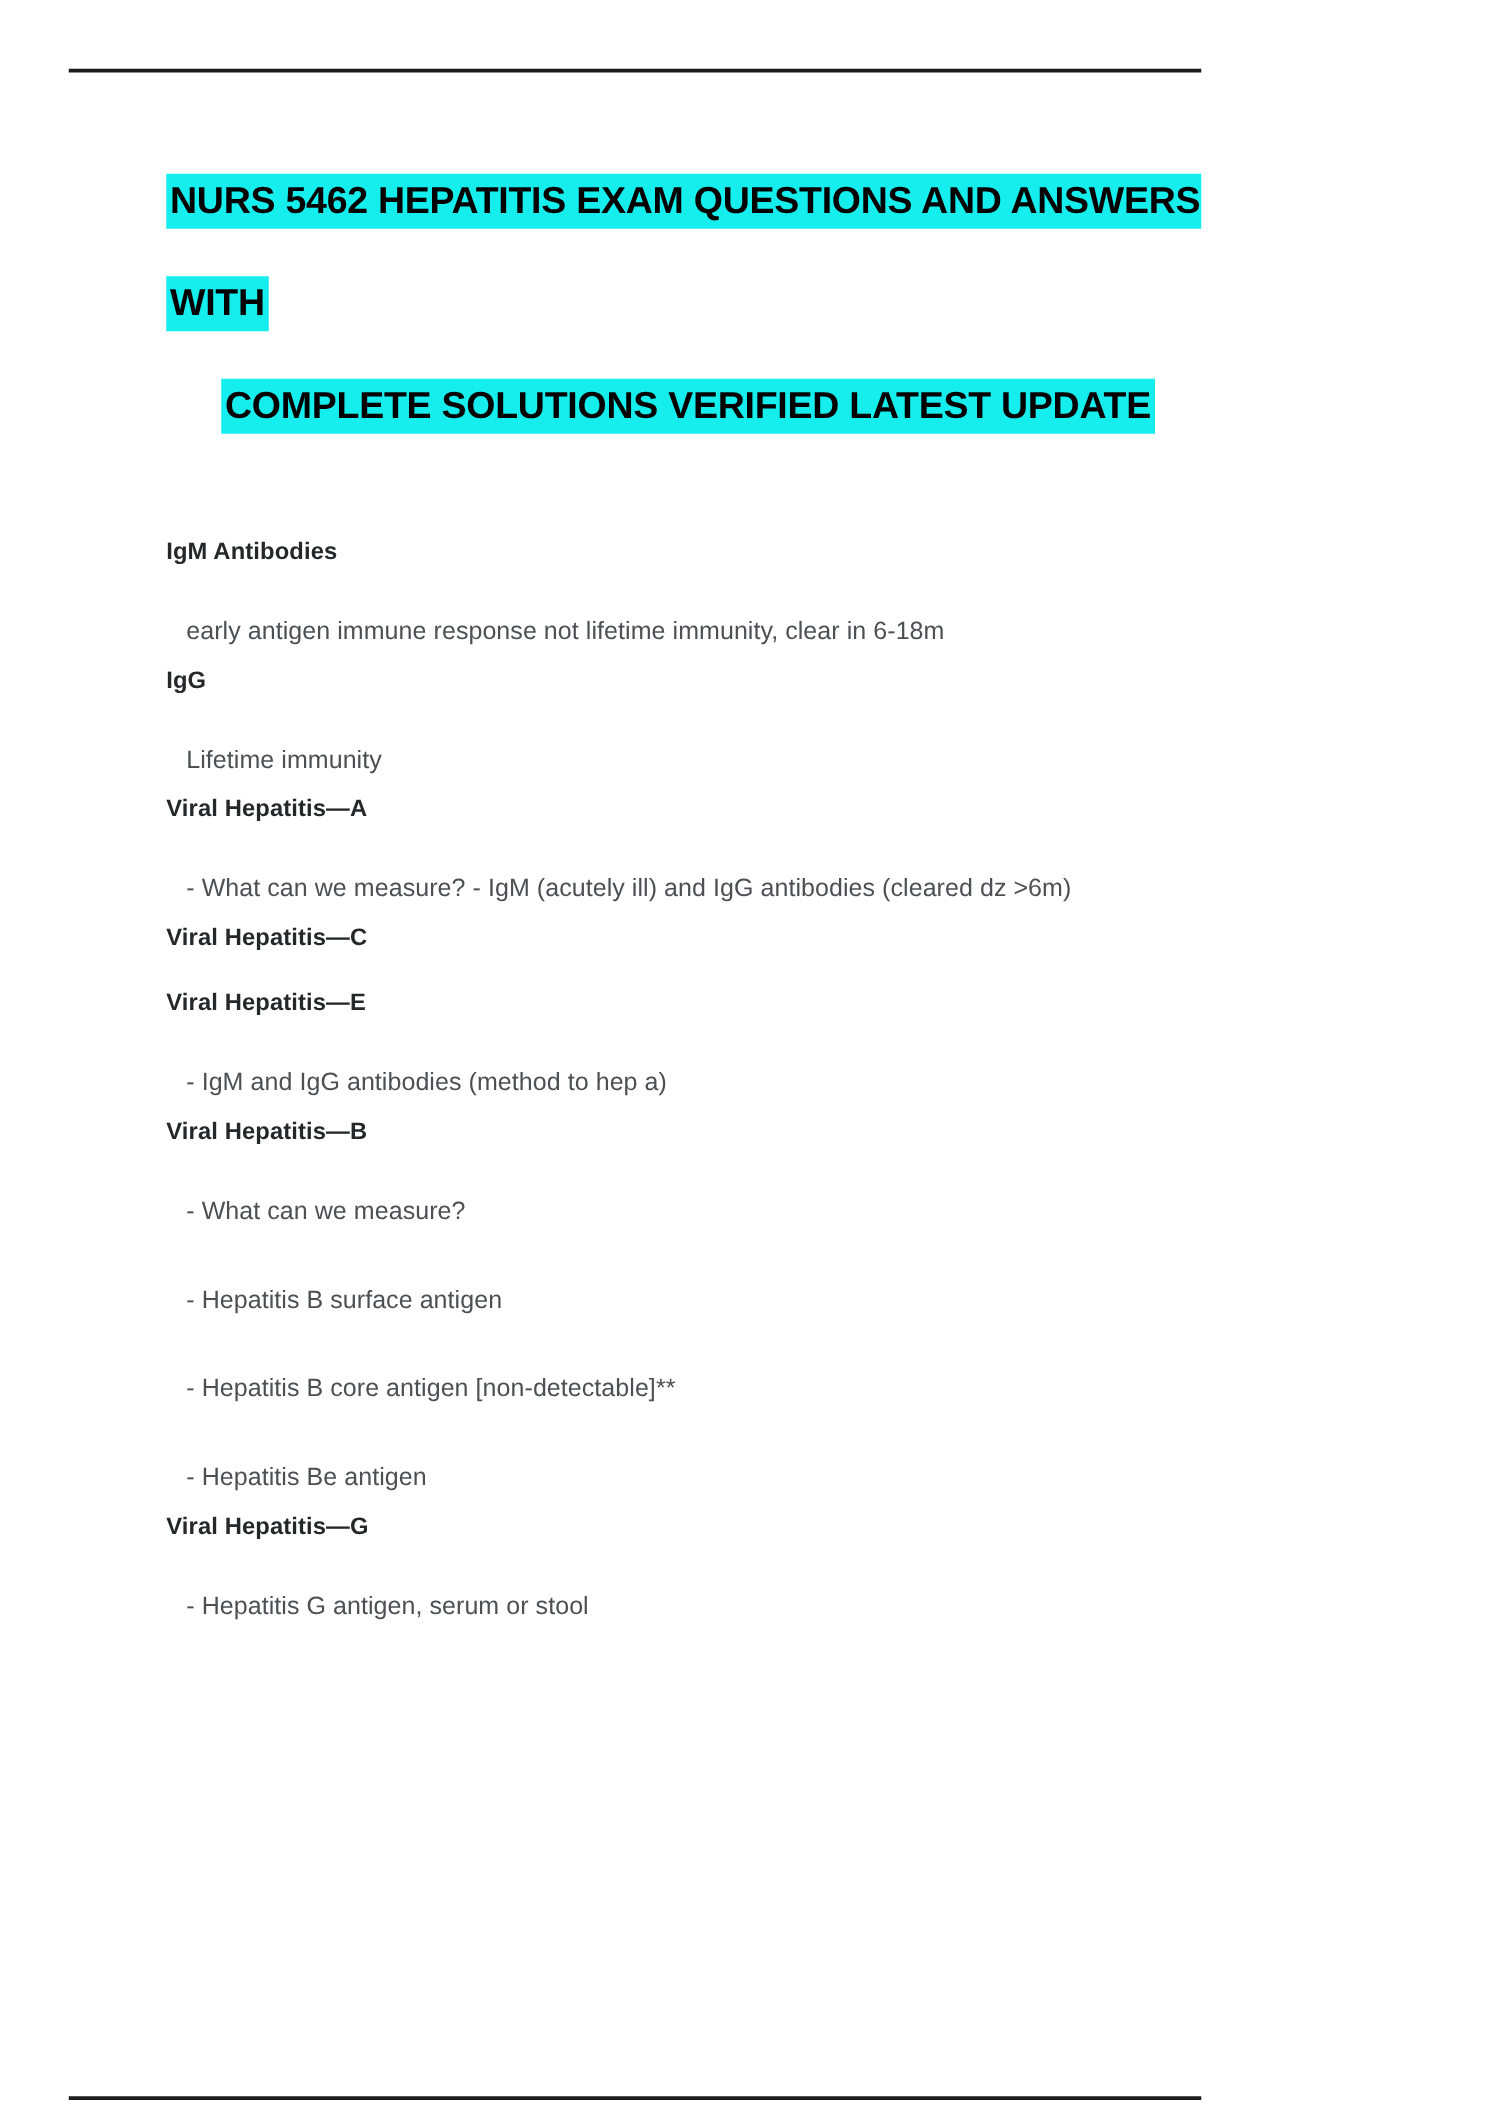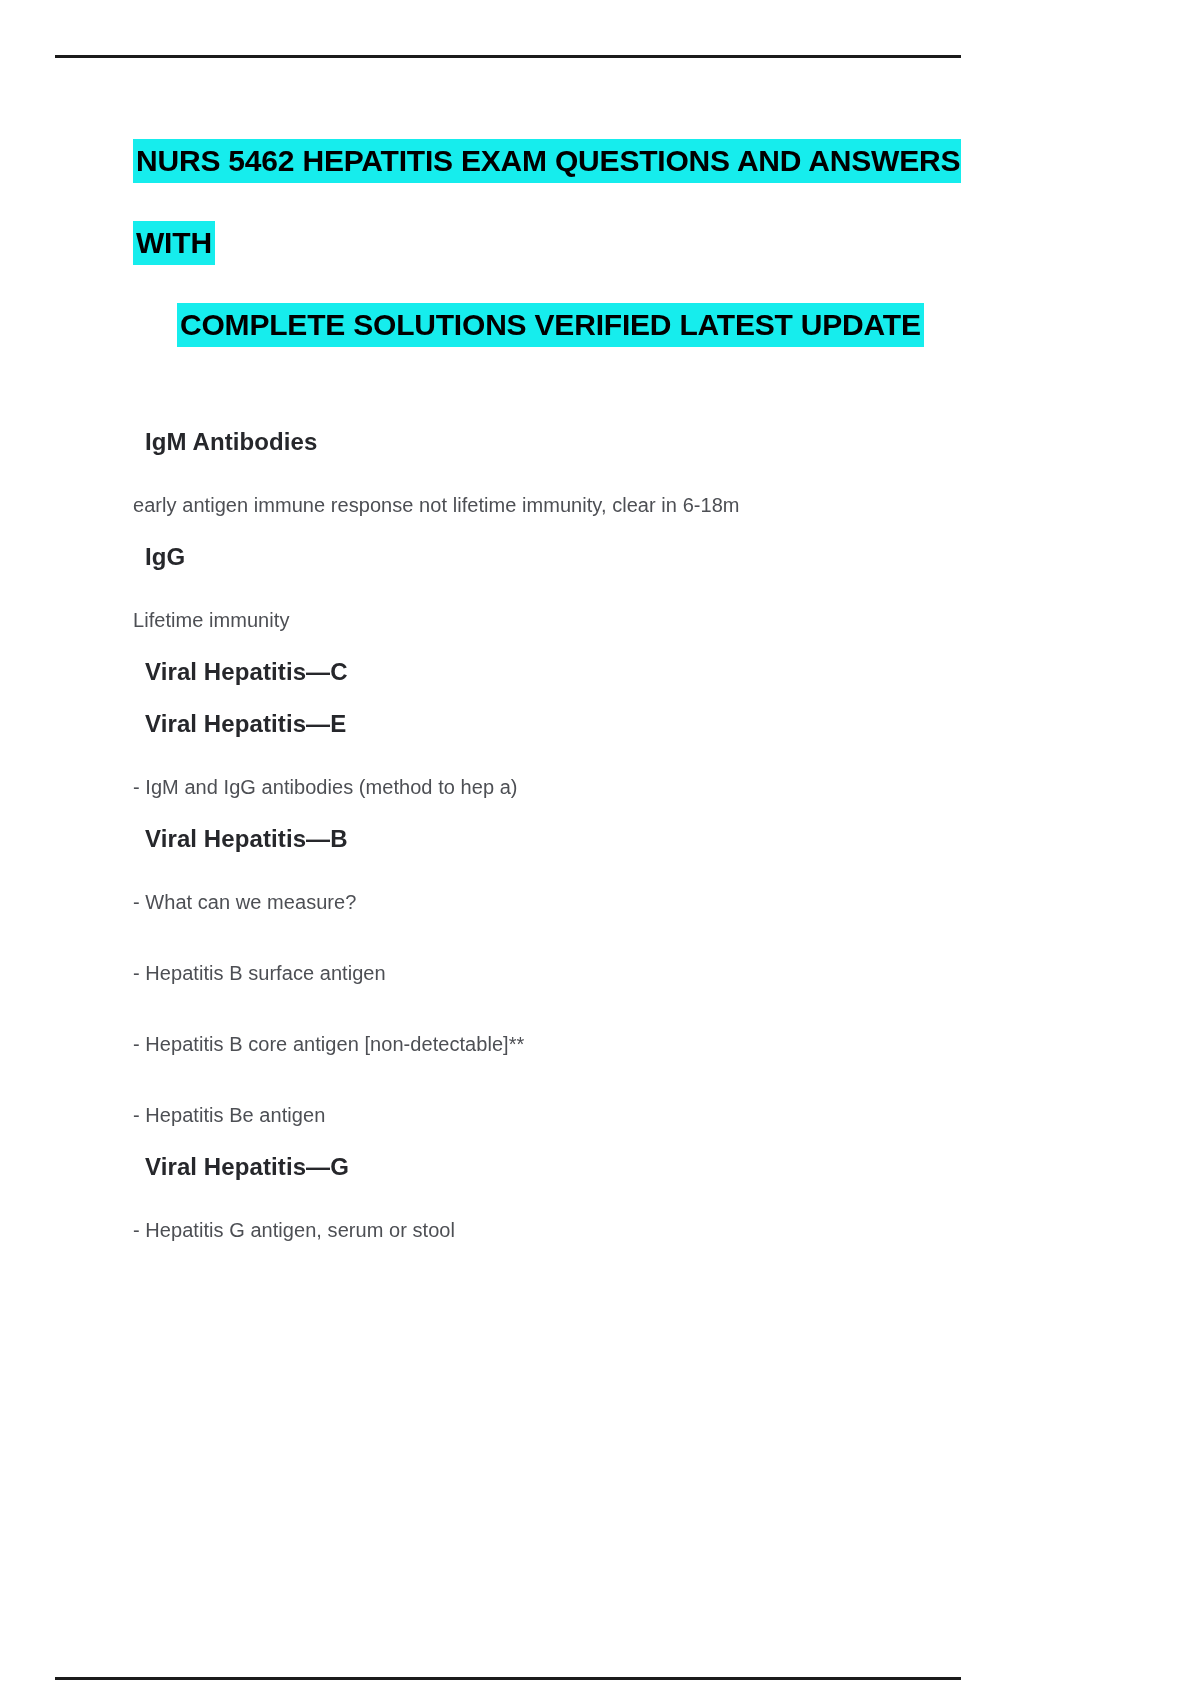--- a/index.html
+++ b/index.html
@@ -56,32 +56,32 @@
   }
   .title-line-1 { display: block; }
   .title-line-2 { display: block; padding-left: 44px; }
 
   
   .content {
     margin-top: 62px;
   }
 
   .term {
-    margin: 12px;
+    margin: 0;
     padding: 0;
-    font-size: 24px;
+    font-size: 19px;
     font-weight: 700;
     color: #26272b;
     line-height: 28px;
     letter-spacing: 0.1px;
     margin-bottom: 24px;
   }
 
   .definition {
-    margin: 0;
+    margin: 16px;
     padding: 0;
     font-size: 20px;
     font-weight: 400;
     color: #4d4f54;
     line-height: 51px;
     letter-spacing: 0.05px;
     margin-bottom: 20px;
   }
 
   .definition:last-child {
@@ -109,20 +109,24 @@
       <div class="qa-block">
         <p class="term">IgM Antibodies</p>
         <p class="definition">early antigen immune response not lifetime immunity, clear in 6-18m</p>
       </div>
 
       <div class="qa-block">
         <p class="term">IgG</p>
         <p class="definition">Lifetime immunity</p>
       </div>
 
+      <div class="qa-block">
+        <p class="term">Viral Hepatitis—A</p>
+        <p class="definition">- What can we measure? - IgM (acutely ill) and IgG antibodies (cleared dz &gt;6m)</p>
+      </div>
 
       <div class="qa-block">
         <p class="term">Viral Hepatitis—C</p>
       </div>
 
       <div class="qa-block">
         <p class="term">Viral Hepatitis—E</p>
         <p class="definition">- IgM and IgG antibodies (method to hep a)</p>
       </div>
 

